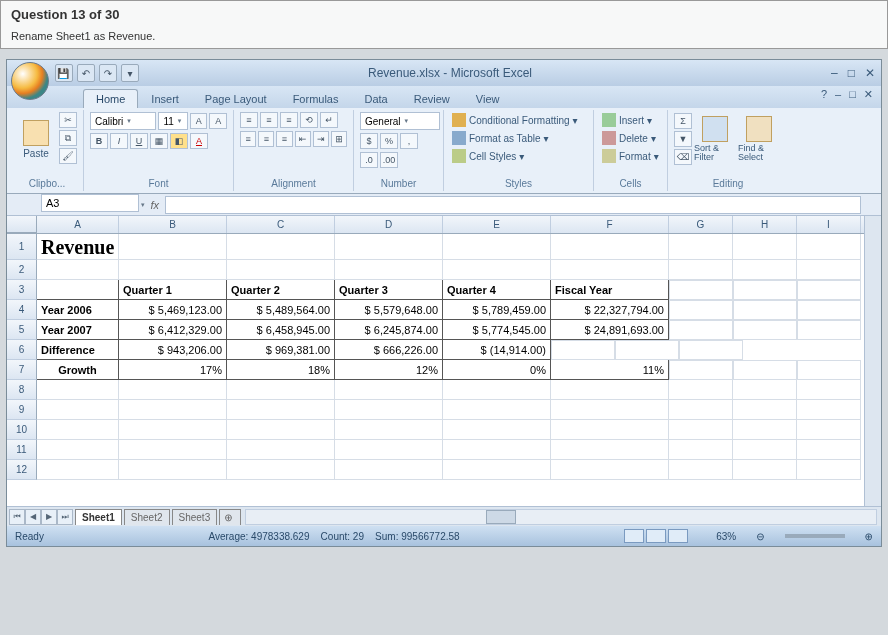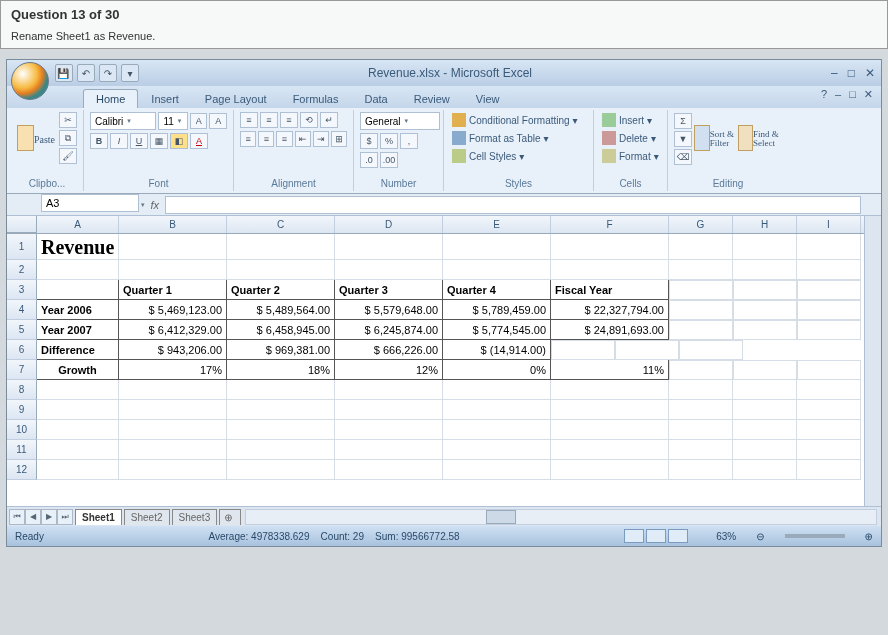--- a/index.html
+++ b/index.html
@@ -21,21 +21,21 @@
 
   .tabrow { background: linear-gradient(#d8e6f5,#c4d6ea); height: 22px; display:flex; align-items:flex-end; padding-left: 48px; position:relative; }
   .tab { padding: 3px 12px; font-size: 11px; color:#3a5a7a; border:1px solid transparent; border-bottom:none; }
   .tab.active { background:#e8f0f9; border-color:#9ab; border-radius:3px 3px 0 0; color:#2a4a6a; font-weight:500;margin-left:28px; }
   .doc-ctrl { position:absolute; right:8px; top:2px; display:flex; gap:8px; font-size:11px; color:#3a5a7a; }
 
   .ribbon { background:#e8f0f9; border-bottom:1px solid #9ab; height: 86px; display:flex; padding:2px 4px; gap:0; }
   .rgroup { border-right:1px solid #c0cee0; padding:2px 6px; display:flex; flex-direction:column; justify-content:space-between; }
   .rgroup-body { display:flex; gap:4px; align-items:flex-start; flex-wrap:wrap; }
   .rgroup-label { text-align:center; font-size:10px; color:#5a7a9a; padding-top:2px; }
-  .rbtn-lg { width:38px; height:54px; display:flex; flex-direction:row; align-items:center; justify-content:center; font-size:10px; color:#3a5a7a;font-family:Liberation Serif, serif; }
+  .rbtn-lg { width:38px; height:54px; display:flex; flex-direction:column; align-items:center; justify-content:center; font-size:10px; color:#3a5a7a; }
   .rbtn-lg .ico { width:26px; height:26px; background:#f8e0b0; border:1px solid #c0a060; margin-bottom:2px; }
   .rcol { display:flex; flex-direction:column; gap:2px; }
   .rrow { display:flex; gap:2px; align-items:center; }
   .mini { width:18px; height:16px; border:1px solid #b0c0d4; background:#f4f8fc; font-size:9px; display:flex; align-items:center; justify-content:center; color:#456; }
   .combo { height:18px; border:1px solid #b0c0d4; background:#fff; font-size:10px; padding:0 4px; display:flex; align-items:center; gap:4px; }
   .combo .dd { color:#678; font-size:7px; }
   .rtxt { font-size:10px; color:#3a5a7a; padding:1px 2px; display:flex; align-items:center; gap:3px; }
   .rtxt .ico { width:14px; height:14px; background:#e0b050; }
 
   .fbar { background:#e4ecf6; border-bottom:1px solid #b0c0d4; height:22px; display:flex; align-items:center; }

